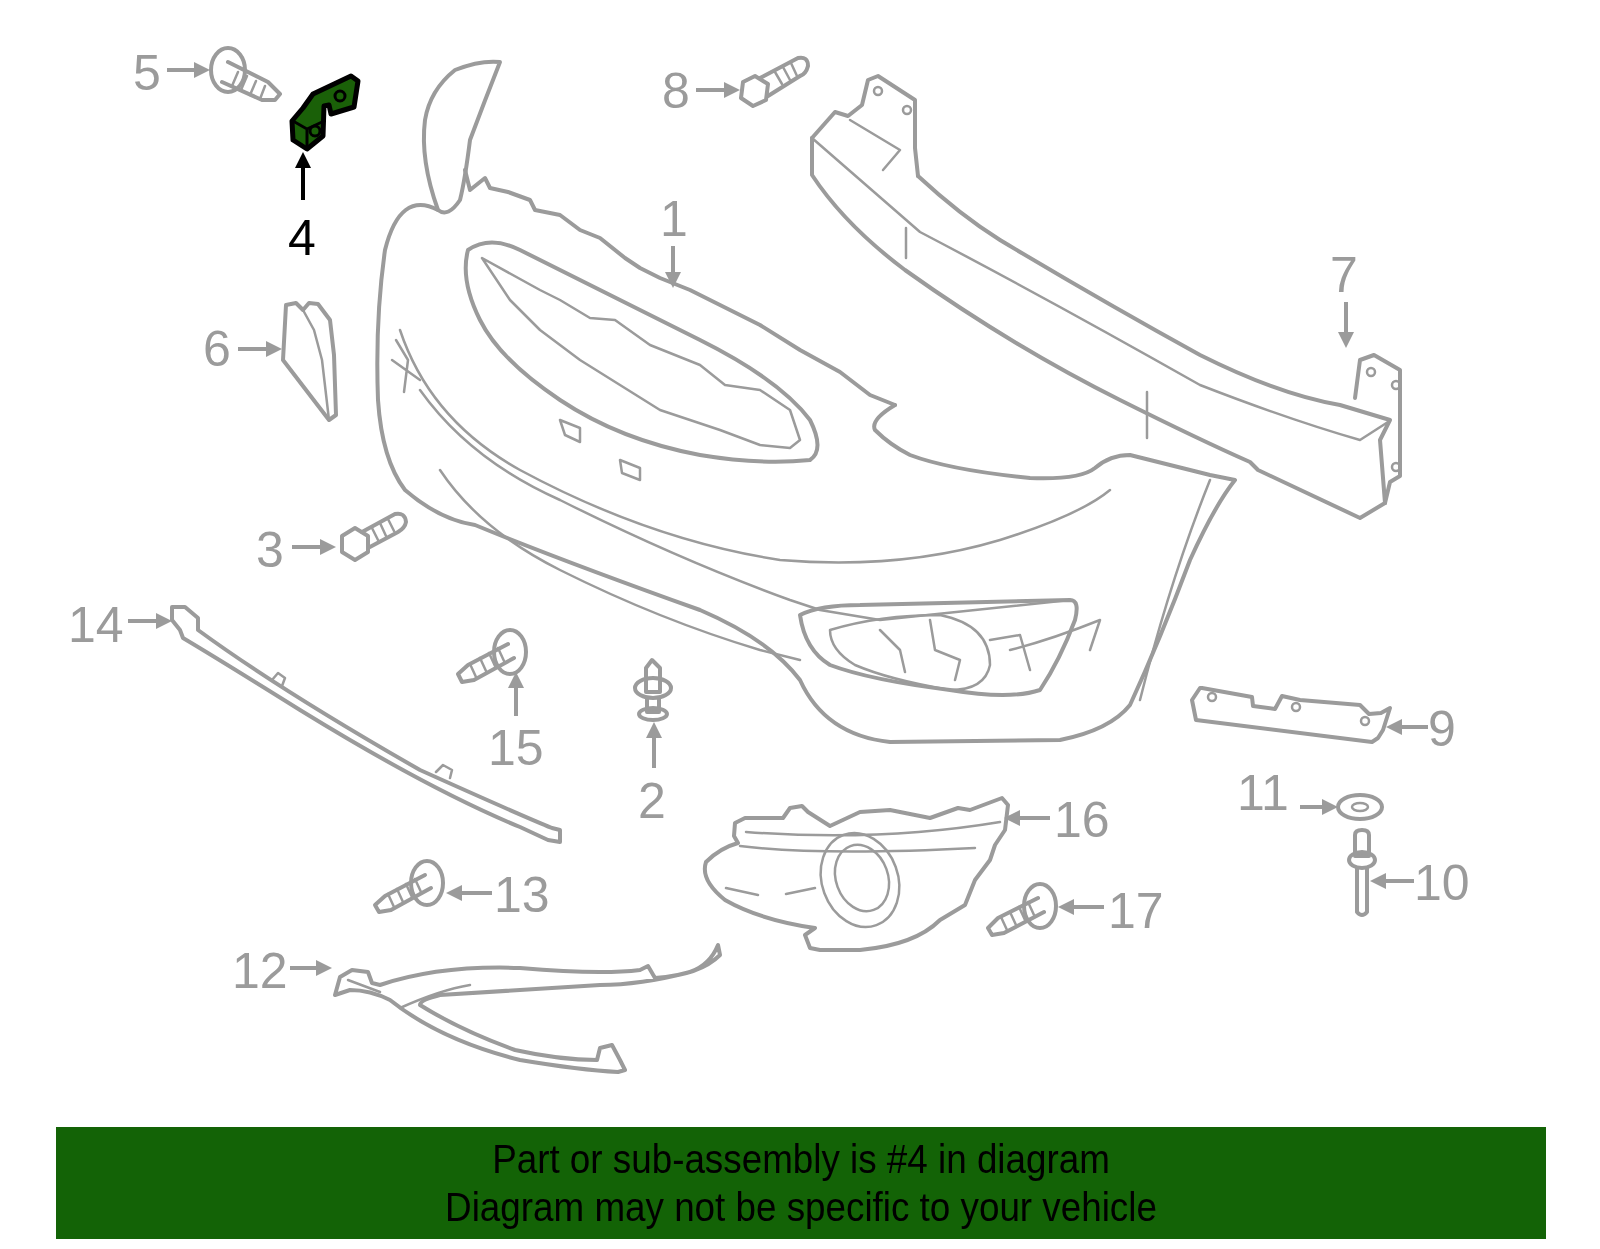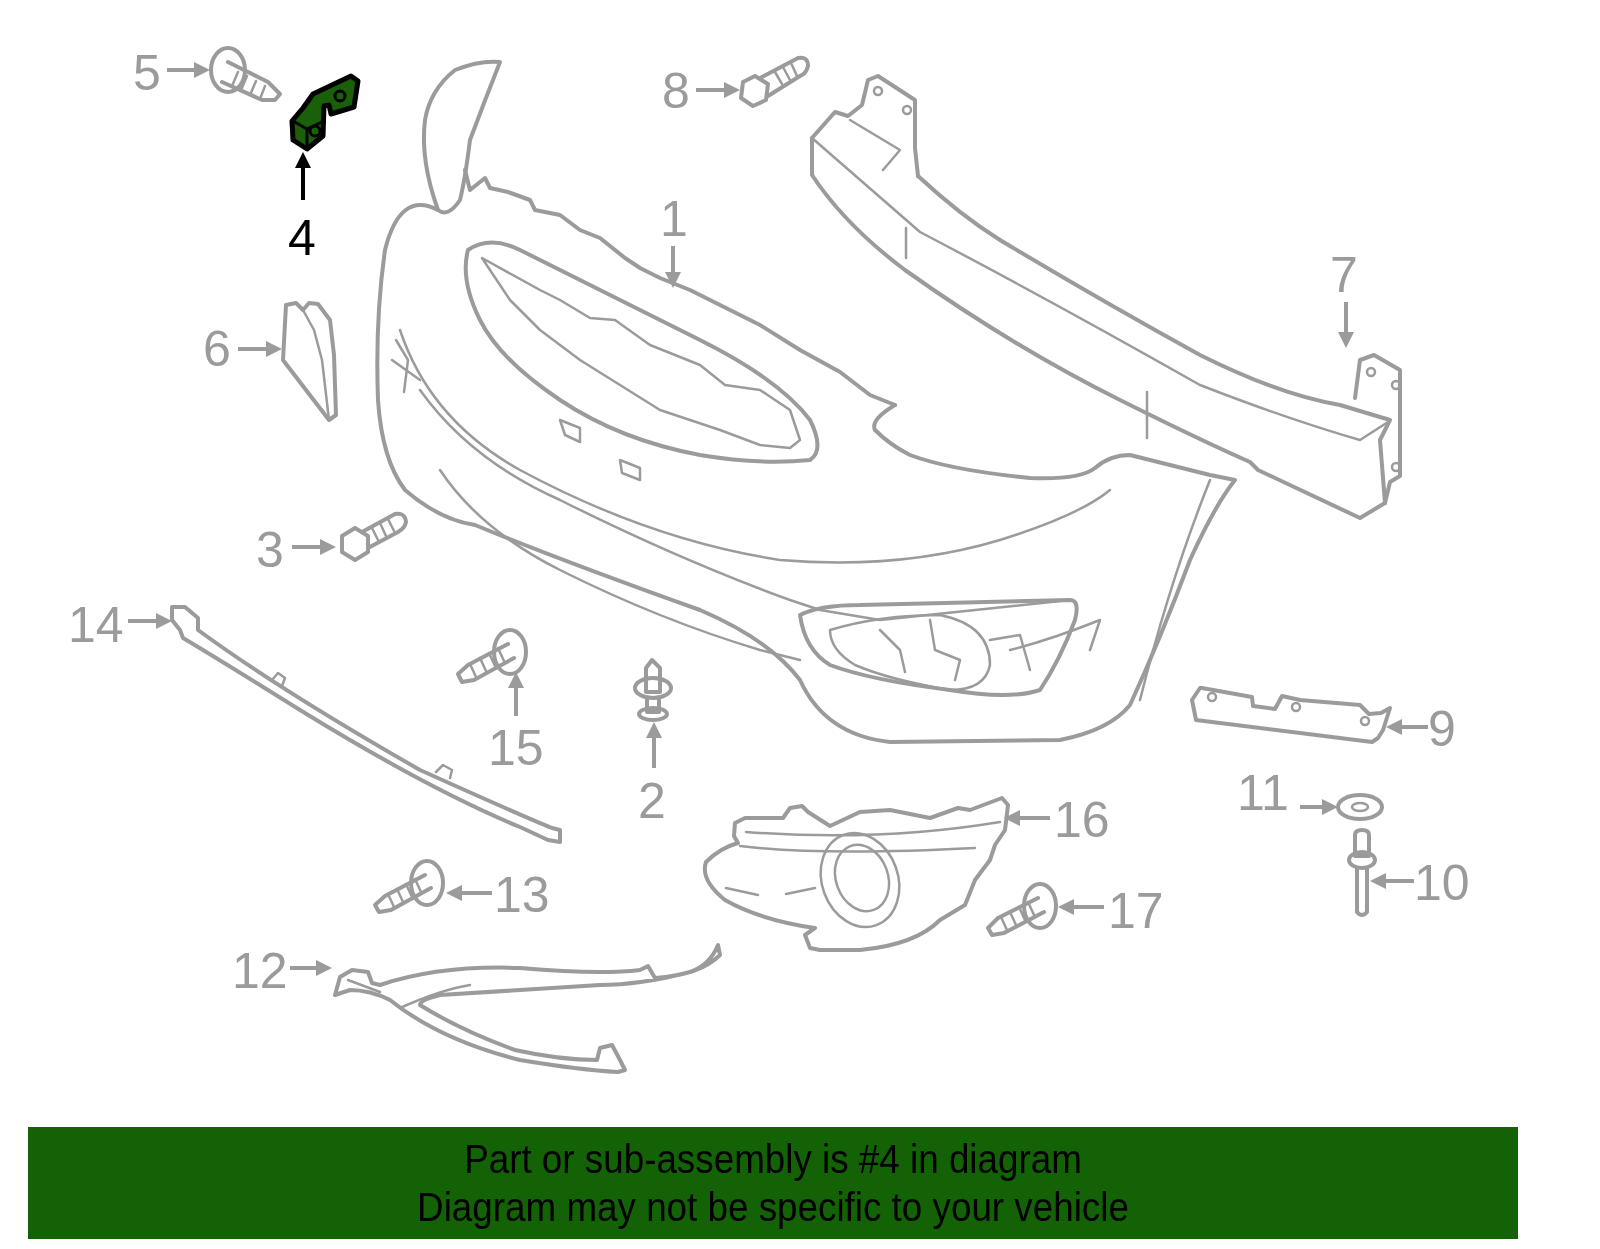--- a/index.html
+++ b/index.html
@@ -8,21 +8,21 @@
   #diagram { position: absolute; left: 0; top: 0; width: 1600px; height: 1249px; }
   .part { fill: none; stroke: #9b9b9b; stroke-width: 4; stroke-linejoin: round; stroke-linecap: round; }
   .thin { fill: none; stroke: #9b9b9b; stroke-width: 2.5; stroke-linejoin: round; stroke-linecap: round; }
   .callout-line { stroke: #9b9b9b; stroke-width: 4; fill: none; }
   .callout-head { fill: #9b9b9b; }
   .label { fill: #9b9b9b; font-family: "Liberation Sans", sans-serif; font-size: 50px; }
   .hl-line { stroke: #000; stroke-width: 4; fill: none; }
   .hl-head { fill: #000; }
   .hl-label { fill: #000; font-family: "Liberation Sans", sans-serif; font-size: 50px; }
   .hl-part { fill: #1a6008; stroke: #000; stroke-width: 5; stroke-linejoin: round; }
-  #banner { position: absolute; left: 28px; top: 1127px; width: 1490px; height: 112px;
+  #banner { position: absolute; left: 56px; top: 1127px; width: 1490px; height: 112px;
             background: #136306; text-align: center; color: #000;
             font-family: "Liberation Sans", sans-serif; font-size: 40px; line-height: 48px;
             padding-top: 8px; box-sizing: border-box; }
   #banner div { transform: scaleX(0.92); }
 </style>
 </head>
 <body>
 
 <svg id="diagram" viewBox="0 0 1600 1249" xmlns="http://www.w3.org/2000/svg">
 

